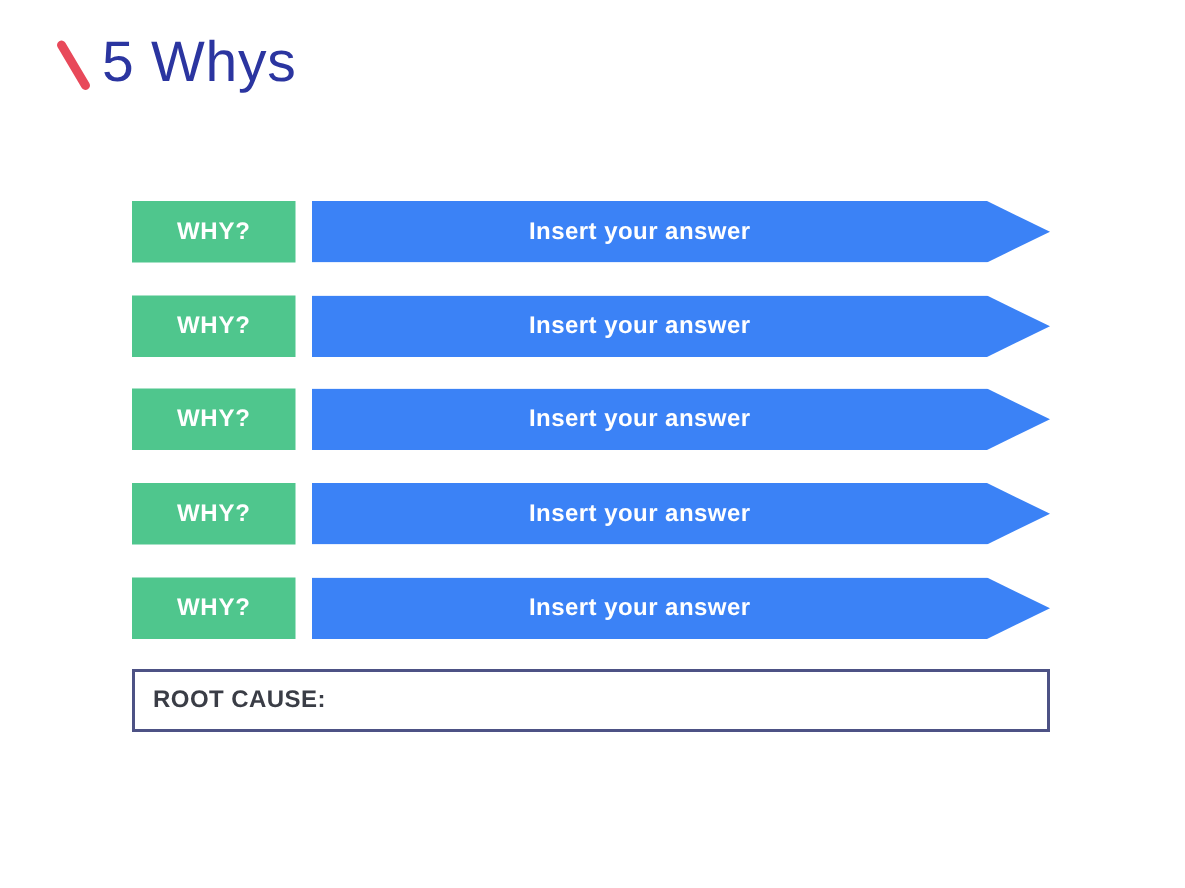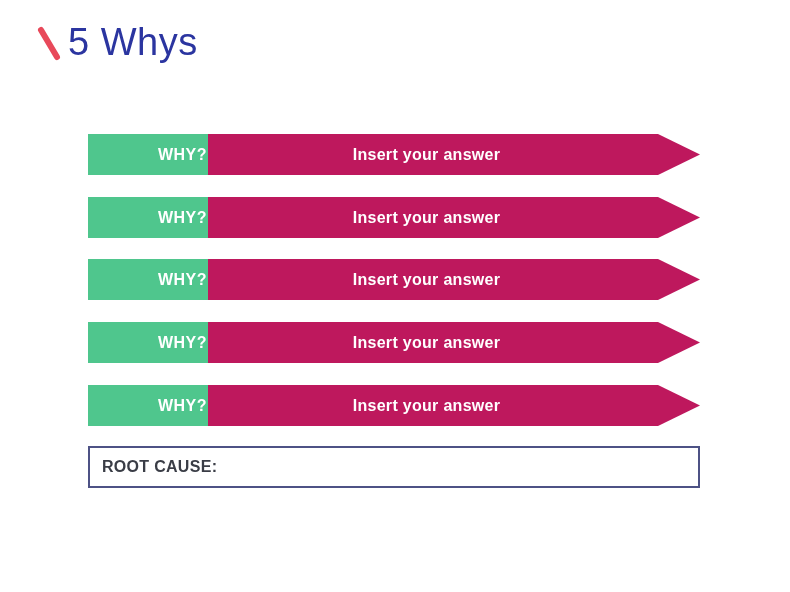--- a/index.html
+++ b/index.html
@@ -52,29 +52,28 @@
     width: 109px;
     height: 41px;
     background: #4FC68D;
     display: flex;
     align-items: center;
     justify-content: center;
     color: #ffffff;
     font-weight: bold;
     font-size: 16px;
     letter-spacing: 0.5px;
-    padding-left: 40px;
   }
   .answer-arrow {
     position: absolute;
     left: 120px;
     top: 0;
     width: 492px;
     height: 41px;
-    background: #be185d;
+    background: #3b82f6;
     clip-path: polygon(0 0, calc(100% - 42px) 0, 100% 50%, calc(100% - 42px) 100%, 0 100%);
     display: flex;
     align-items: center;
     justify-content: center;
     padding-right: 55px;
     box-sizing: border-box;
     color: #ffffff;
     font-weight: bold;
     font-size: 16px;
     letter-spacing: 0.3px;

